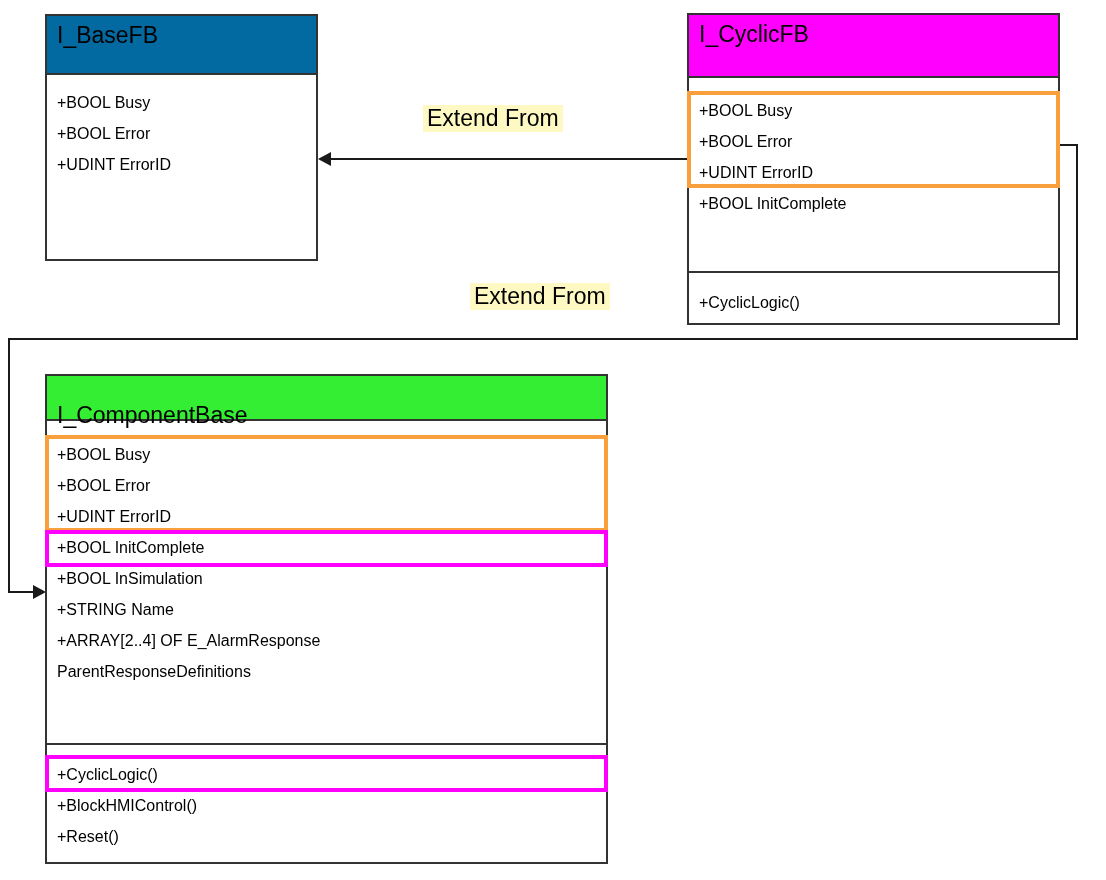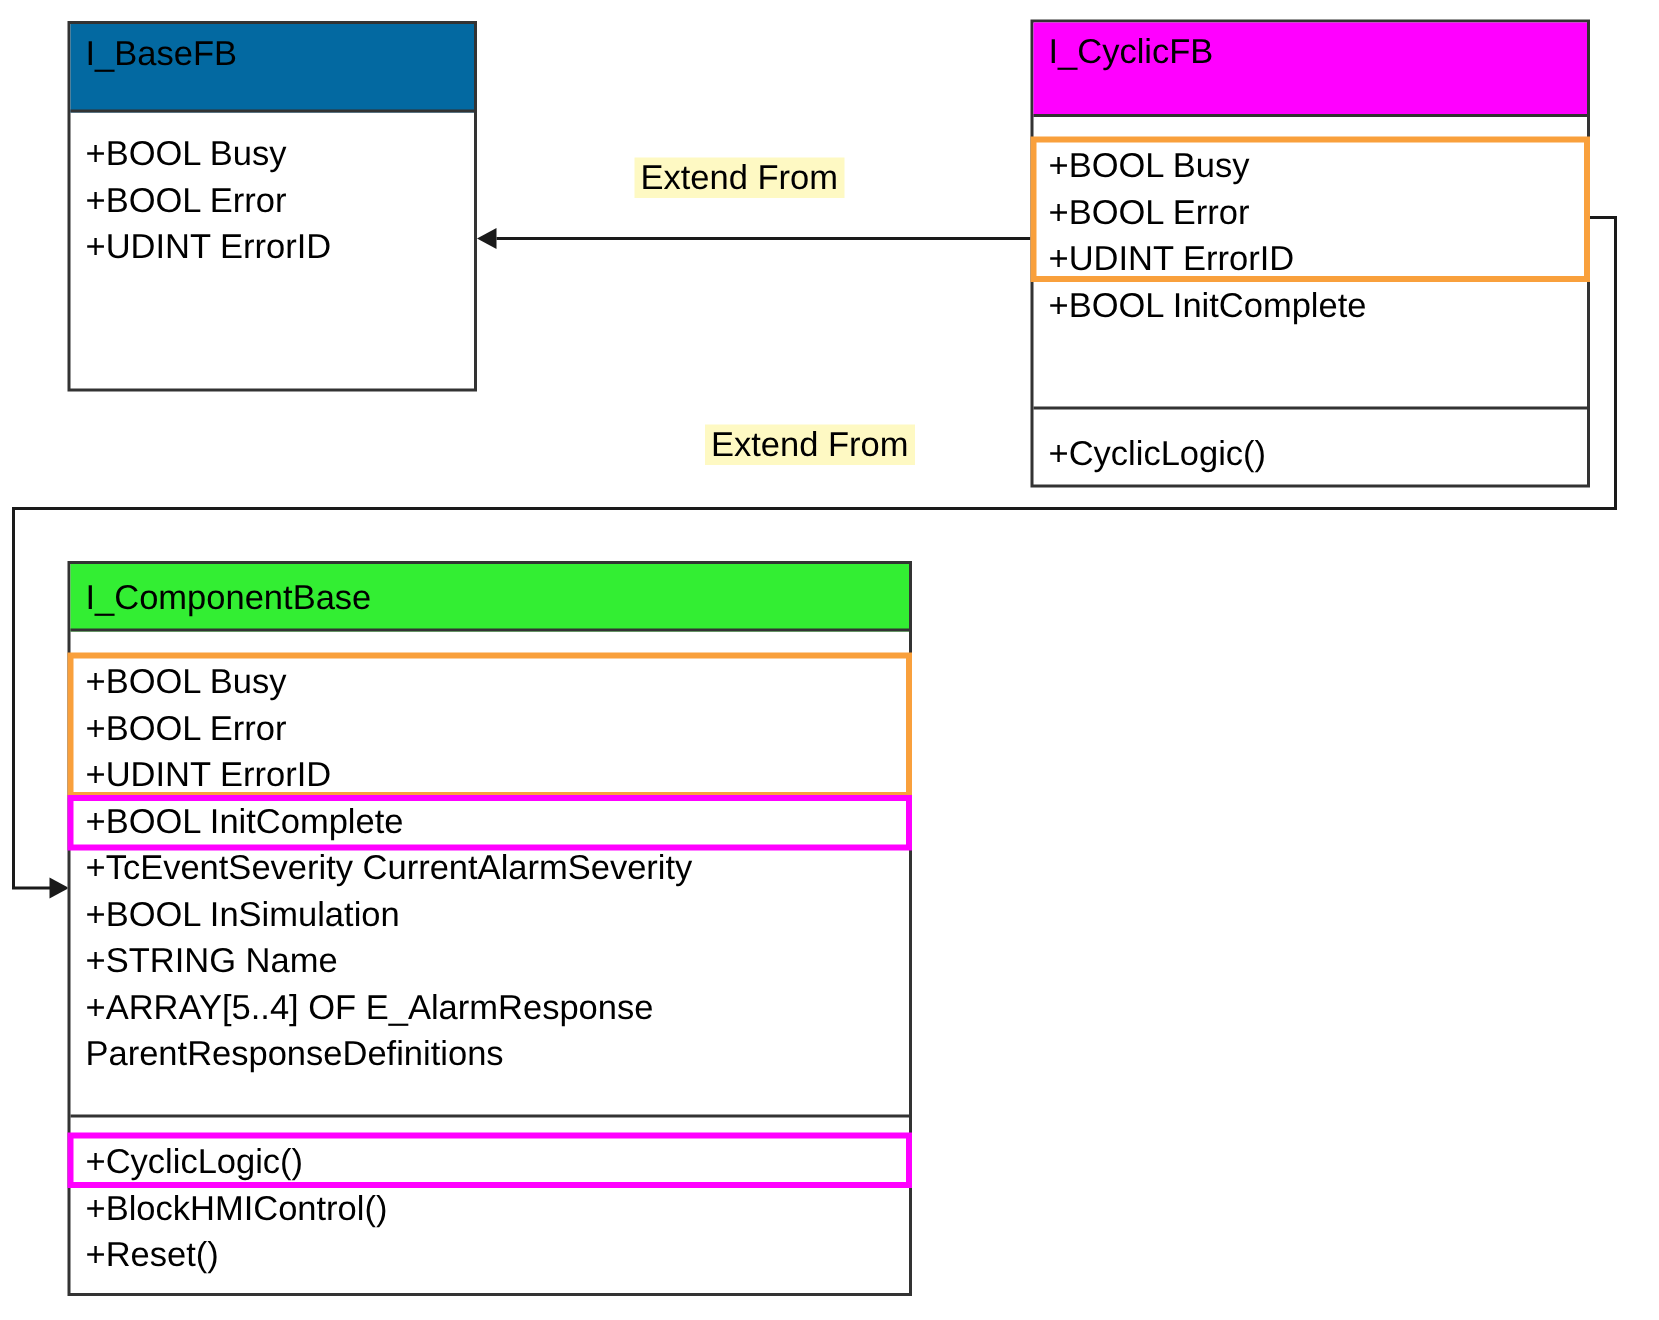--- a/index.html
+++ b/index.html
@@ -35,21 +35,21 @@
   }
   .uml-section {
     box-sizing: border-box;
     position: relative;
   }
   .uml-section + .uml-section {
     border-top: 2px solid #333333;
     margin-top: 20px;
   }
   .uml-row {
-    font-size: 23px;
+    font-size: 16px;
     color: #000000;
     line-height: 31px;
     white-space: nowrap;
     padding-left: 10px;
     box-sizing: border-box;
     position: relative;
   }
   .pad-top { height: 12px; }
 
   
@@ -132,31 +132,30 @@
 
       <div class="hl hl-orange" style="left:-2px; top:13px; width:373px; height:97px;"></div>
     </div>
     <div class="uml-section" style="height:76px;">
       <div class="pad-top" style="height:14px;"></div>
       <div class="uml-row">+CyclicLogic()</div>
     </div>
   </div>
 
   <div class="uml-box" style="left:45px; top:374px; width:563px; height:490px;">
-    <div class="uml-header" style="background:#33EE33; height:45px; padding-top:9px;">I_ComponentBase</div>
+    <div class="uml-header" style="background:#33EE33; height:45px; padding-top:26px;">I_ComponentBase</div>
     <div class="uml-section" style="height:302px;">
       <div class="pad-top" style="height:18px;"></div>
       <div class="uml-row">+BOOL Busy</div>
       <div class="uml-row">+BOOL Error</div>
       <div class="uml-row">+UDINT ErrorID</div>
       <div class="uml-row">+BOOL InitComplete</div>
-      <div class="uml-row">+TcEventSeverity CurrentAlarmSeverity</div>
       <div class="uml-row">+BOOL InSimulation</div>
       <div class="uml-row">+STRING Name</div>
-      <div class="uml-row">+ARRAY[5..4] OF E_AlarmResponse</div>
+      <div class="uml-row">+ARRAY[2..4] OF E_AlarmResponse</div>
       <div class="uml-row">ParentResponseDefinitions</div>
 
       <div class="hl hl-orange" style="left:-2px; top:14px; width:563px; height:97px;"></div>
 
       <div class="hl hl-magenta" style="left:-2px; top:109px; width:563px; height:37px;"></div>
     </div>
     <div class="uml-section" style="height:139px;">
       <div class="pad-top" style="height:14px;"></div>
       <div class="uml-row">+CyclicLogic()</div>
       <div class="uml-row">+BlockHMIControl()</div>

